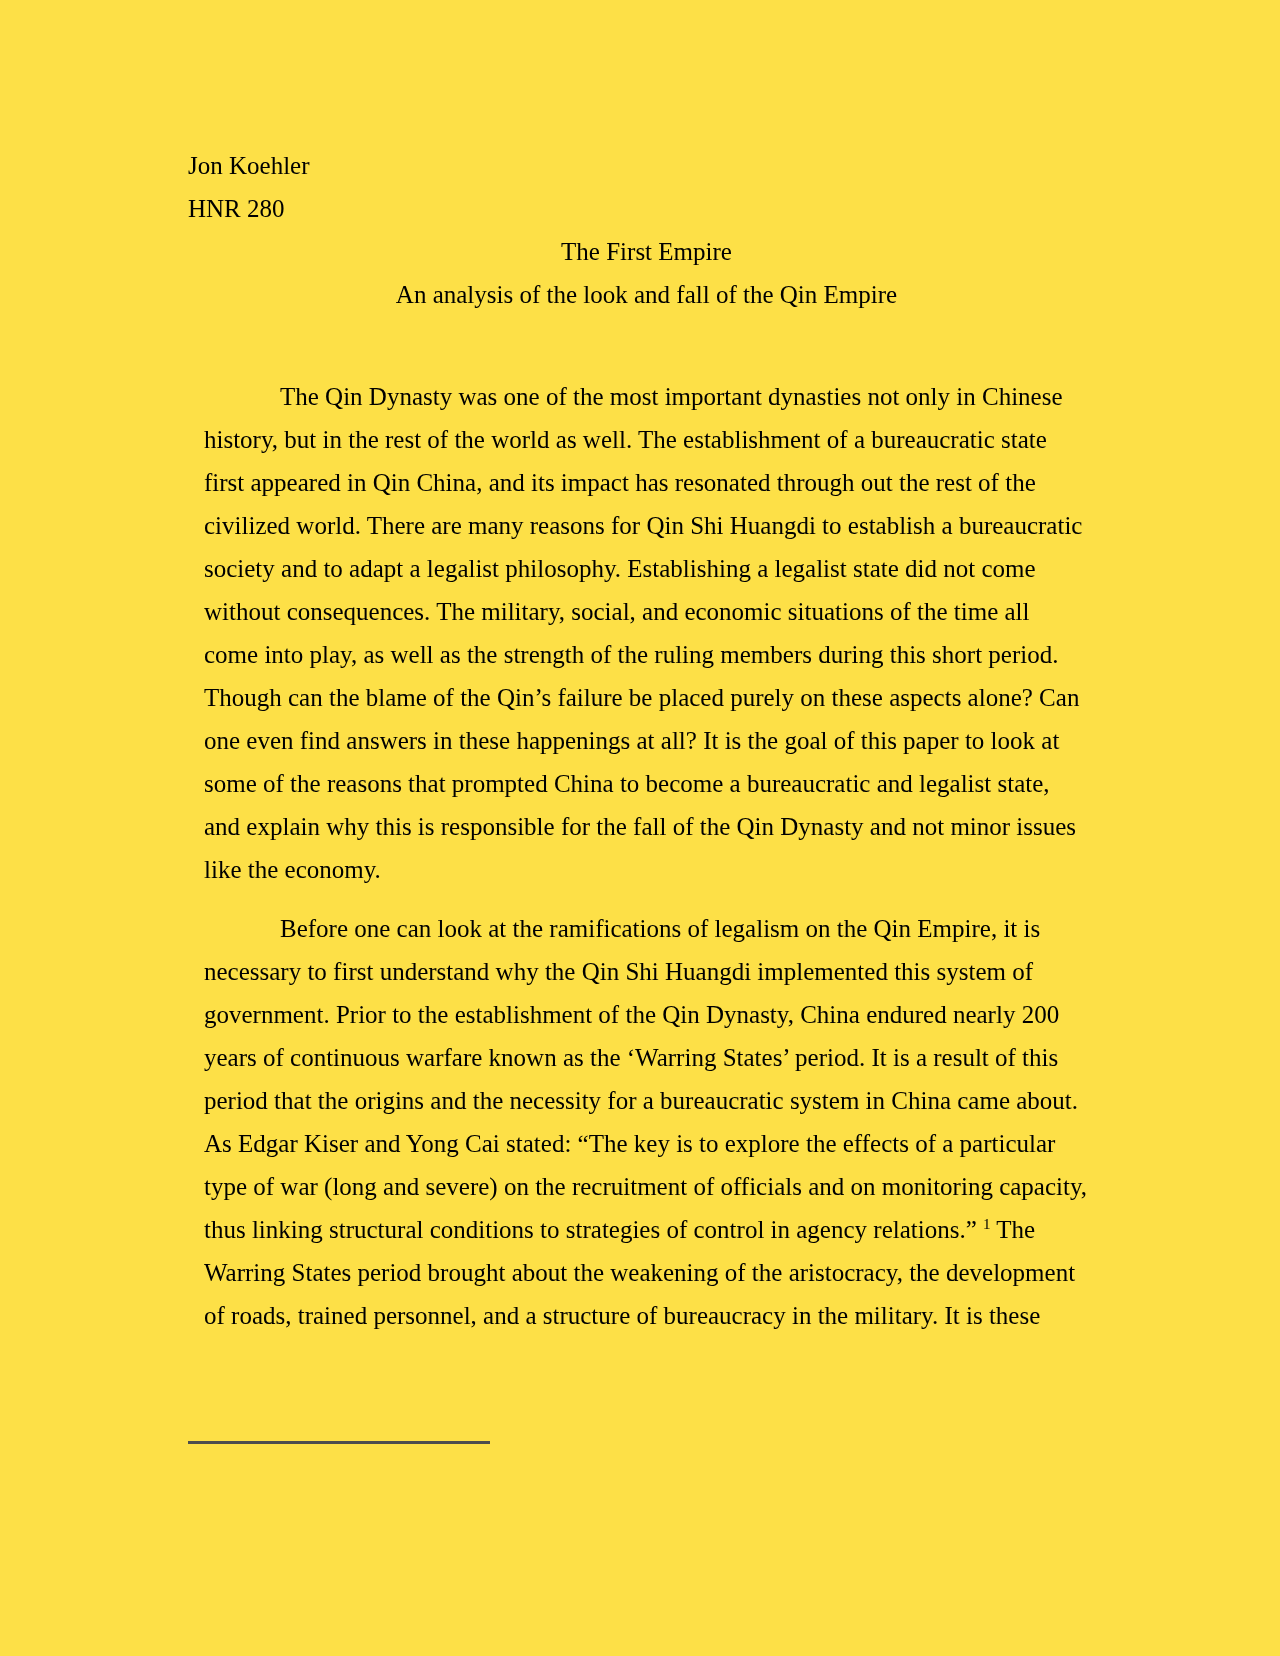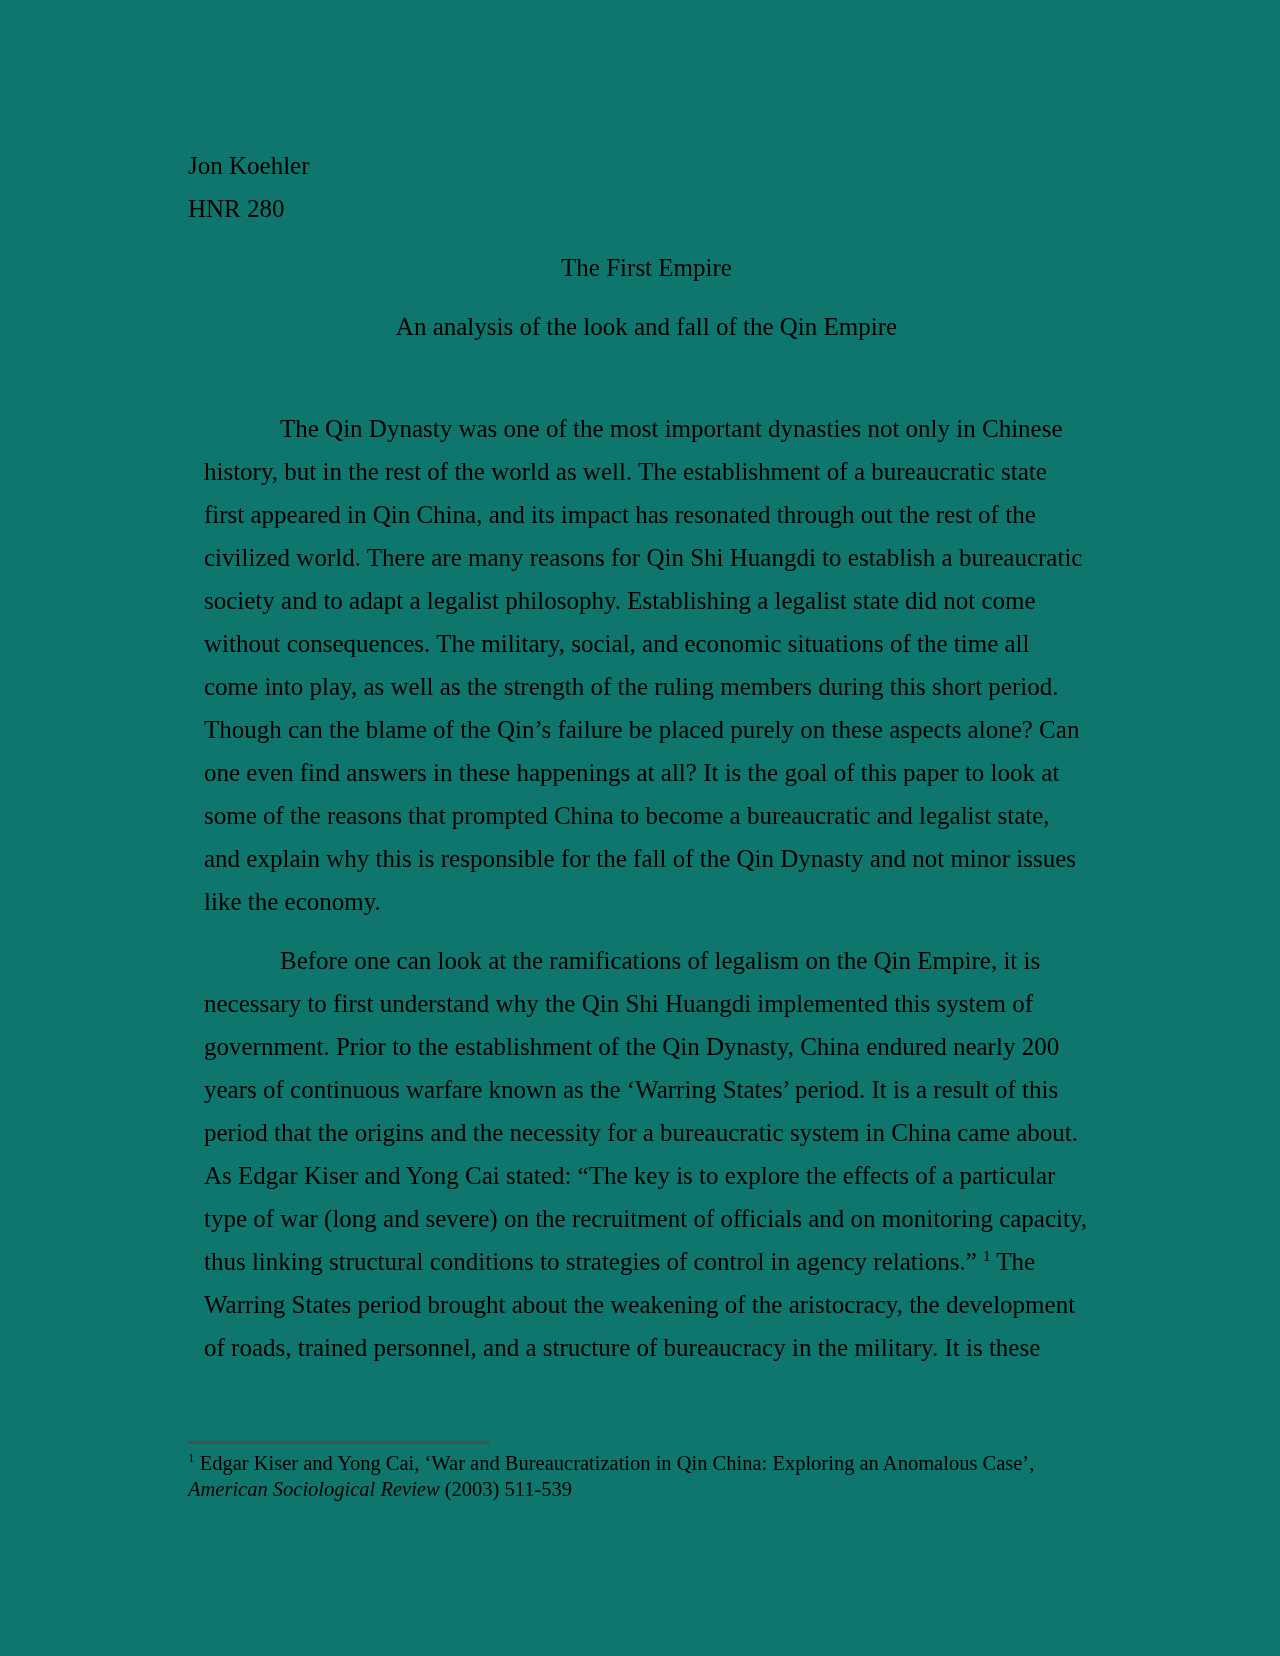--- a/index.html
+++ b/index.html
@@ -10,38 +10,37 @@
   body {
     width: 1280px;
     height: 1656px;
     font-family: "Liberation Serif", "DejaVu Serif", serif;
     color: #000000;
   }
   .page {
     position: relative;
     width: 1280px;
     height: 1656px;
-    background: #0f766e;
+    background: #fde047;
     overflow: hidden;
   }
   .content {
     position: absolute;
     left: 188px;
     top: 144px;
     width: 917px;
     font-size: 25px;
     line-height: 43px;
     text-align: left;
   }
   .header-line {
     white-space: nowrap;
   }
   .title-line {
     text-align: center;
-    margin-top: 16px;
   }
   .blank-line {
     height: 43px;
   }
   .body-para {
     margin: 16px;
     text-indent: 76px;
   }
   sup.fn-ref {
     font-size: 15px;
@@ -87,16 +86,15 @@
     <div class="blank-line"></div>
 
     <p class="body-para">The Qin Dynasty was one of the most important dynasties not only in Chinese history, but in the rest of the world as well. The establishment of a bureaucratic state first appeared in Qin China, and its impact has resonated through out the rest of the civilized world. There are many reasons for Qin Shi Huangdi to establish a bureaucratic society and to adapt a legalist philosophy. Establishing a legalist state did not come without consequences. The military, social, and economic situations of the time all come into play, as well as the strength of the ruling members during this short period. Though can the blame of the Qin’s failure be placed purely on these aspects alone? Can one even find answers in these happenings at all? It is the goal of this paper to look at some of the reasons that prompted China to become a bureaucratic and legalist state, and explain why this is responsible for the fall of the Qin Dynasty and not minor issues like the economy.</p>
 
     <p class="body-para"><span>Before one can look at the ramifications of legalism on the Qin Empire, it is necessary to first understand why the Qin Shi Huangdi implemented this system of government. Prior to the establishment of the Qin Dynasty, China endured nearly 200 years of continuous warfare known as the ‘Warring States’ period. It is a result of this period that the origins and the necessity for a bureaucratic system in China came about. As Edgar Kiser and Yong Cai stated: “The key is to explore the effects of a particular type of war (long and severe) on the recruitment of officials and on monitoring capacity, thus linking structural conditions to strategies of control in agency relations.” </span><sup class="fn-ref">1</sup><span> The Warring States period brought about the weakening of the aristocracy, the development of roads, trained personnel, and a structure of bureaucracy in the military. It is these</span></p>
 
   </div>
 
   <div class="footnote-area">
     <div class="fn-separator"></div>
-    <p class="fn-text"><sup class="fn-ref">1</sup><span> Edgar Kiser and Yong Cai, ‘War and Bureaucratization in Qin China: Exploring an Anomalous Case’, </span><span class="italic">American Sociological Review</span><span> (2003) 511-539</span></p>
   </div>
 
 </div>
 
 </body></html>

